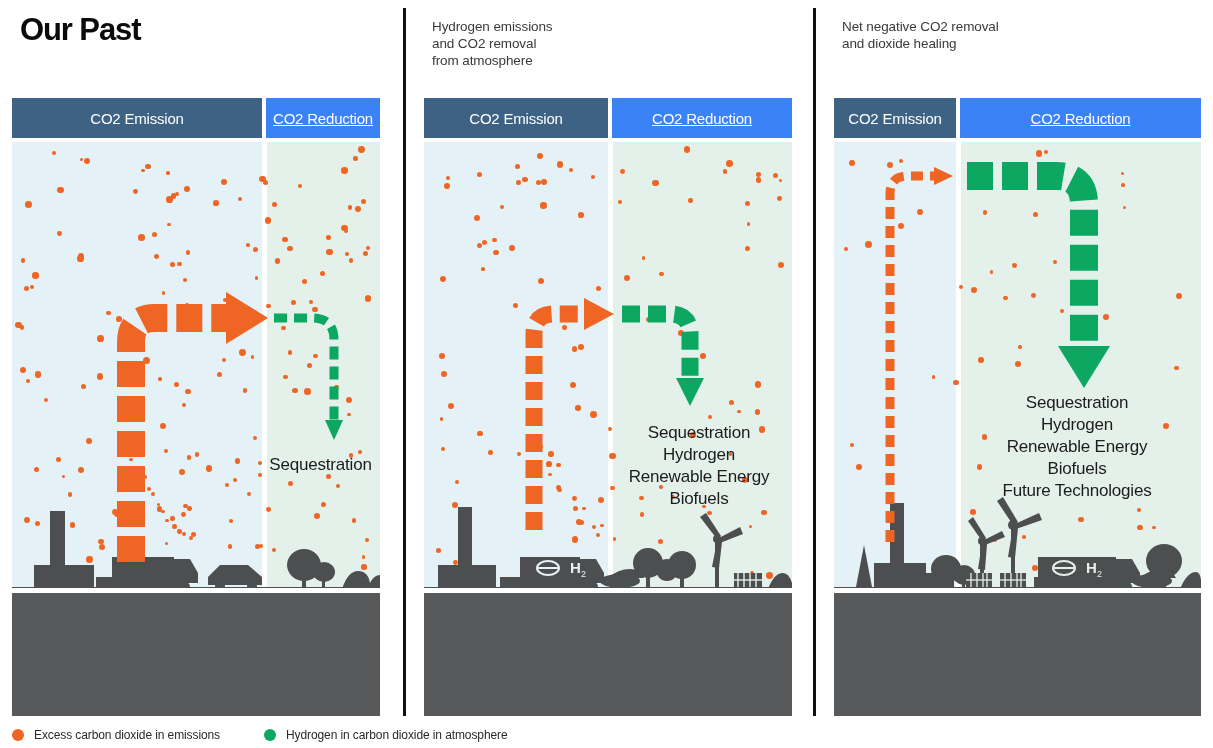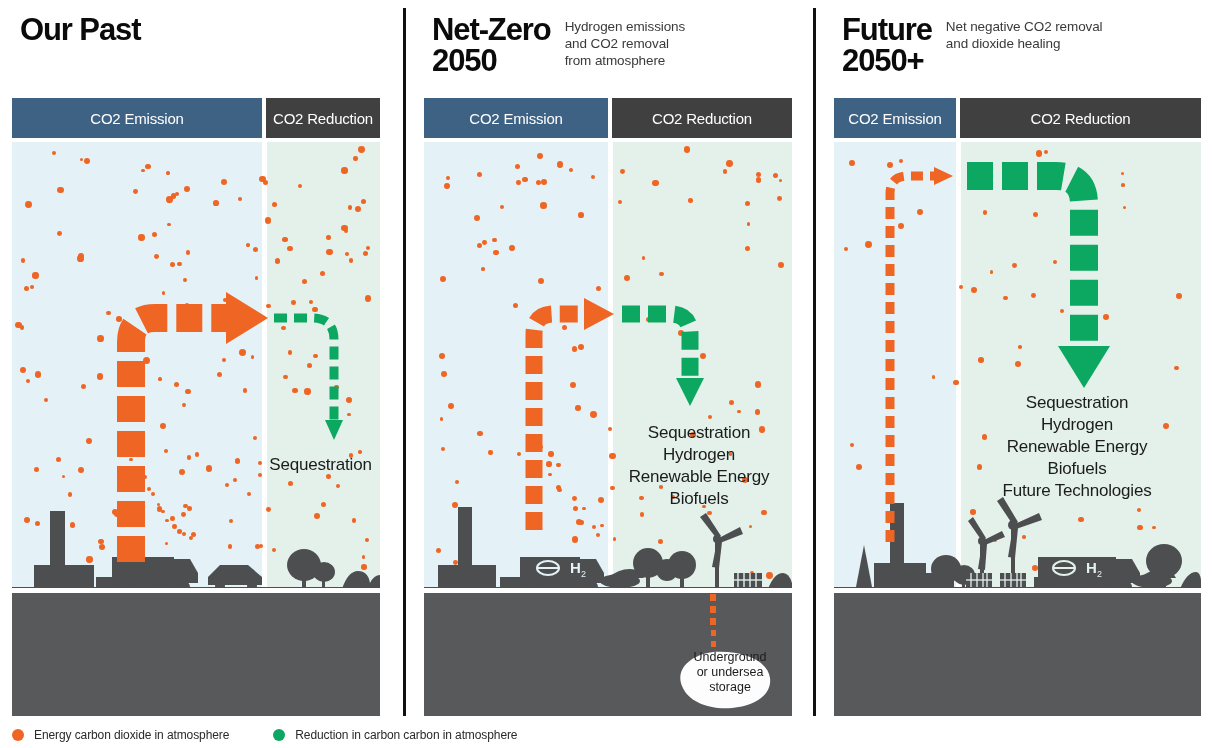--- a/index.html
+++ b/index.html
@@ -31,21 +31,21 @@
     padding-top:4px;letter-spacing:-0.1px;
   }
 
   
   .bars{position:absolute;top:98px;left:12px;right:12px;height:40px;display:flex;}
   .bar{
     height:40px;display:flex;align-items:center;justify-content:center;
     color:#fff;font-size:15px;letter-spacing:-0.2px;
   }
   .bar-emit{background:#3d6284;}
-  .bar-red{background:#404040;}
+  .bar-red{background:#3b82f6;text-decoration:underline;}
   .bars .gap{width:4px;}
 
   
   .scene{position:absolute;left:12px;top:142px;right:12px;height:574px;overflow:hidden;}
   .sky{position:absolute;top:0;height:446px;}
   .sky-emit{background:#e4f2f7;left:0;}
   .sky-red{background:#e3f1ea;right:0;}
   .sky-split{position:absolute;top:0;width:5px;height:446px;background:#fff;}
 
   .ground{position:absolute;left:0;right:0;top:451px;height:123px;background:#58595b;}
@@ -316,22 +316,20 @@
 
       <div class="ground-line"></div>
       <div class="ground"></div>
     </div>
   </div>
 
   <div class="divider" id="div-0"></div>
 
   <div class="panel" id="panel-1">
     <div class="head">
-      <div class="head-title">Net-Zero
-2050</div>
       <div class="head-sub">Hydrogen emissions
 and CO2 removal
 from atmosphere</div>
     </div>
 
     <div class="bars">
       <div class="bar bar-emit" style="width:184px">
         <span>CO2 Emission</span>
       </div>
       <div class="gap"></div>
@@ -515,48 +513,27 @@
       </div>
 
       <div class="caption" style="left:190px;width:170px;top:280px">Sequestration
 Hydrogen
 Renewable Energy
 Biofuels</div>
 
       <div class="ground-line"></div>
       <div class="ground"></div>
 
-      <div class="blob" style="left:246px;top:452px;width:120px;height:118px">
-        <svg width="120" height="118">
-          <g fill="#ef6524">
-            <rect x="40" y="0" width="6" height="7"></rect>
-            <rect x="40" y="12" width="6" height="7"></rect>
-            <rect x="40" y="24" width="6" height="7"></rect>
-            <rect x="41" y="36" width="5" height="6"></rect>
-            <rect x="41" y="47" width="5" height="6"></rect>
-            <circle cx="43" cy="62" r="2.6"></circle>
-            <circle cx="34" cy="70" r="2.4"></circle>
-            <circle cx="52" cy="70" r="2.4"></circle>
-            <circle cx="43" cy="76" r="2.2"></circle>
-          </g>
-          <path d="M43 58 C16 62 6 78 12 92 C18 108 40 116 62 114 C86 112 102 100 100 84 C98 68 76 56 43 58 Z" fill="#fdfdfd"></path>
-        </svg>
-        <div class="blob-text" style="left:14px;top:56px;width:92px">Underground
-or undersea
-storage</div>
-      </div>
     </div>
   </div>
 
   <div class="divider" id="div-1"></div>
 
   <div class="panel" id="panel-2">
     <div class="head">
-      <div class="head-title">Future
-2050+</div>
       <div class="head-sub">Net negative CO2 removal
 and dioxide healing</div>
     </div>
 
     <div class="bars">
       <div class="bar bar-emit" style="width:122px">
         <span>CO2 Emission</span>
       </div>
       <div class="gap"></div>
       <div class="bar bar-red" style="width:241px">
@@ -695,21 +672,21 @@
 Future Technologies</div>
 
       <div class="ground-line"></div>
       <div class="ground"></div>
     </div>
   </div>
 
   <div class="legend">
     <div class="legend-item">
       <div class="legend-swatch" id="sw-0" style="background: rgb(239, 101, 36);"></div>
-      <div class="legend-label">Energy carbon dioxide in atmosphere</div>
+      <div class="legend-label">Excess carbon dioxide in emissions</div>
     </div>
     <div class="legend-item">
       <div class="legend-swatch" id="sw-1" style="background: rgb(12, 167, 97);"></div>
-      <div class="legend-label">Reduction in carbon carbon in atmosphere</div>
+      <div class="legend-label">Hydrogen in carbon dioxide in atmosphere</div>
     </div>
   </div>
 
 </div>
 
 </body></html>

